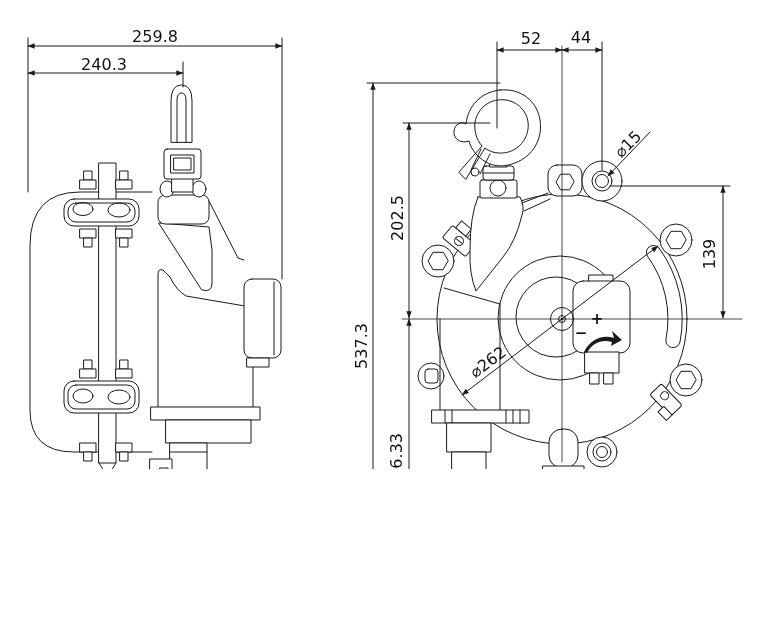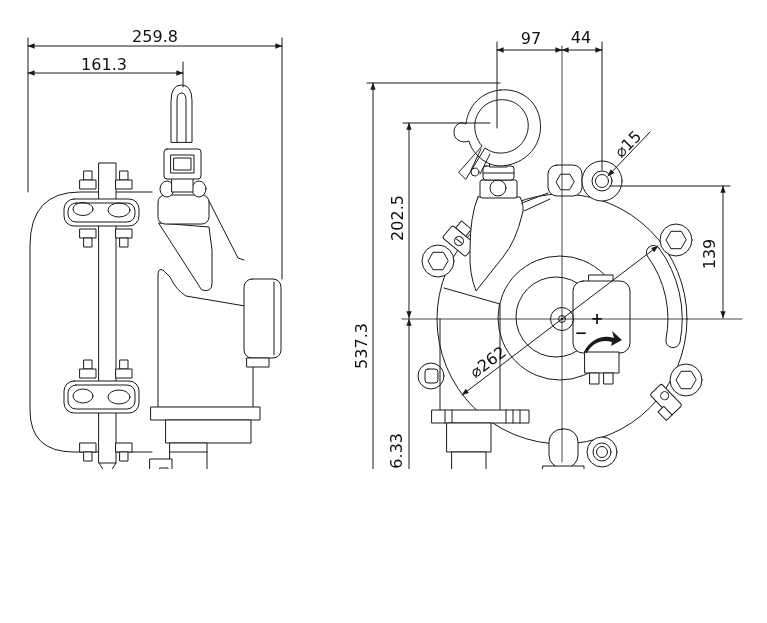--- a/index.html
+++ b/index.html
@@ -229,22 +229,22 @@
     <line x1="723" y1="186" x2="723" y2="318" marker-start="url(#arr)" marker-end="url(#arr)"></line>
     <line x1="610" y1="186" x2="730" y2="186"></line>
 
     <line x1="650" y1="132" x2="608" y2="176" marker-end="url(#arr)"></line>
 
     <line x1="462" y1="395" x2="658" y2="246" marker-start="url(#arr)" marker-end="url(#arr)"></line>
   </g>
 </svg>
 
 <div class="dim" style="left:155px;top:36px">259.8</div>
-<div class="dim" style="left:104px;top:64px">161.3</div>
-<div class="dim" style="left:531px;top:38px">97</div>
+<div class="dim" style="left:104px;top:64px">240.3</div>
+<div class="dim" style="left:531px;top:38px">52</div>
 <div class="dim" style="left:581px;top:37px">44</div>
 <div class="dim rot90" style="left:397px;top:218px">202.5</div>
 <div class="dim rot90" style="left:361px;top:346px">537.3</div>
 <div class="dim rot90" style="left:396px;top:461px">296.33</div>
 <div class="dim rot90" style="left:709px;top:254px">139</div>
 <div class="dim rot45" style="left:628px;top:144px">⌀15</div>
 <div class="dim rot37" style="left:488px;top:362px">⌀262</div>
 <div class="dim marker" style="left:597px;top:319px">+</div>
 <div class="dim marker" style="left:581px;top:333px">−</div>
 

